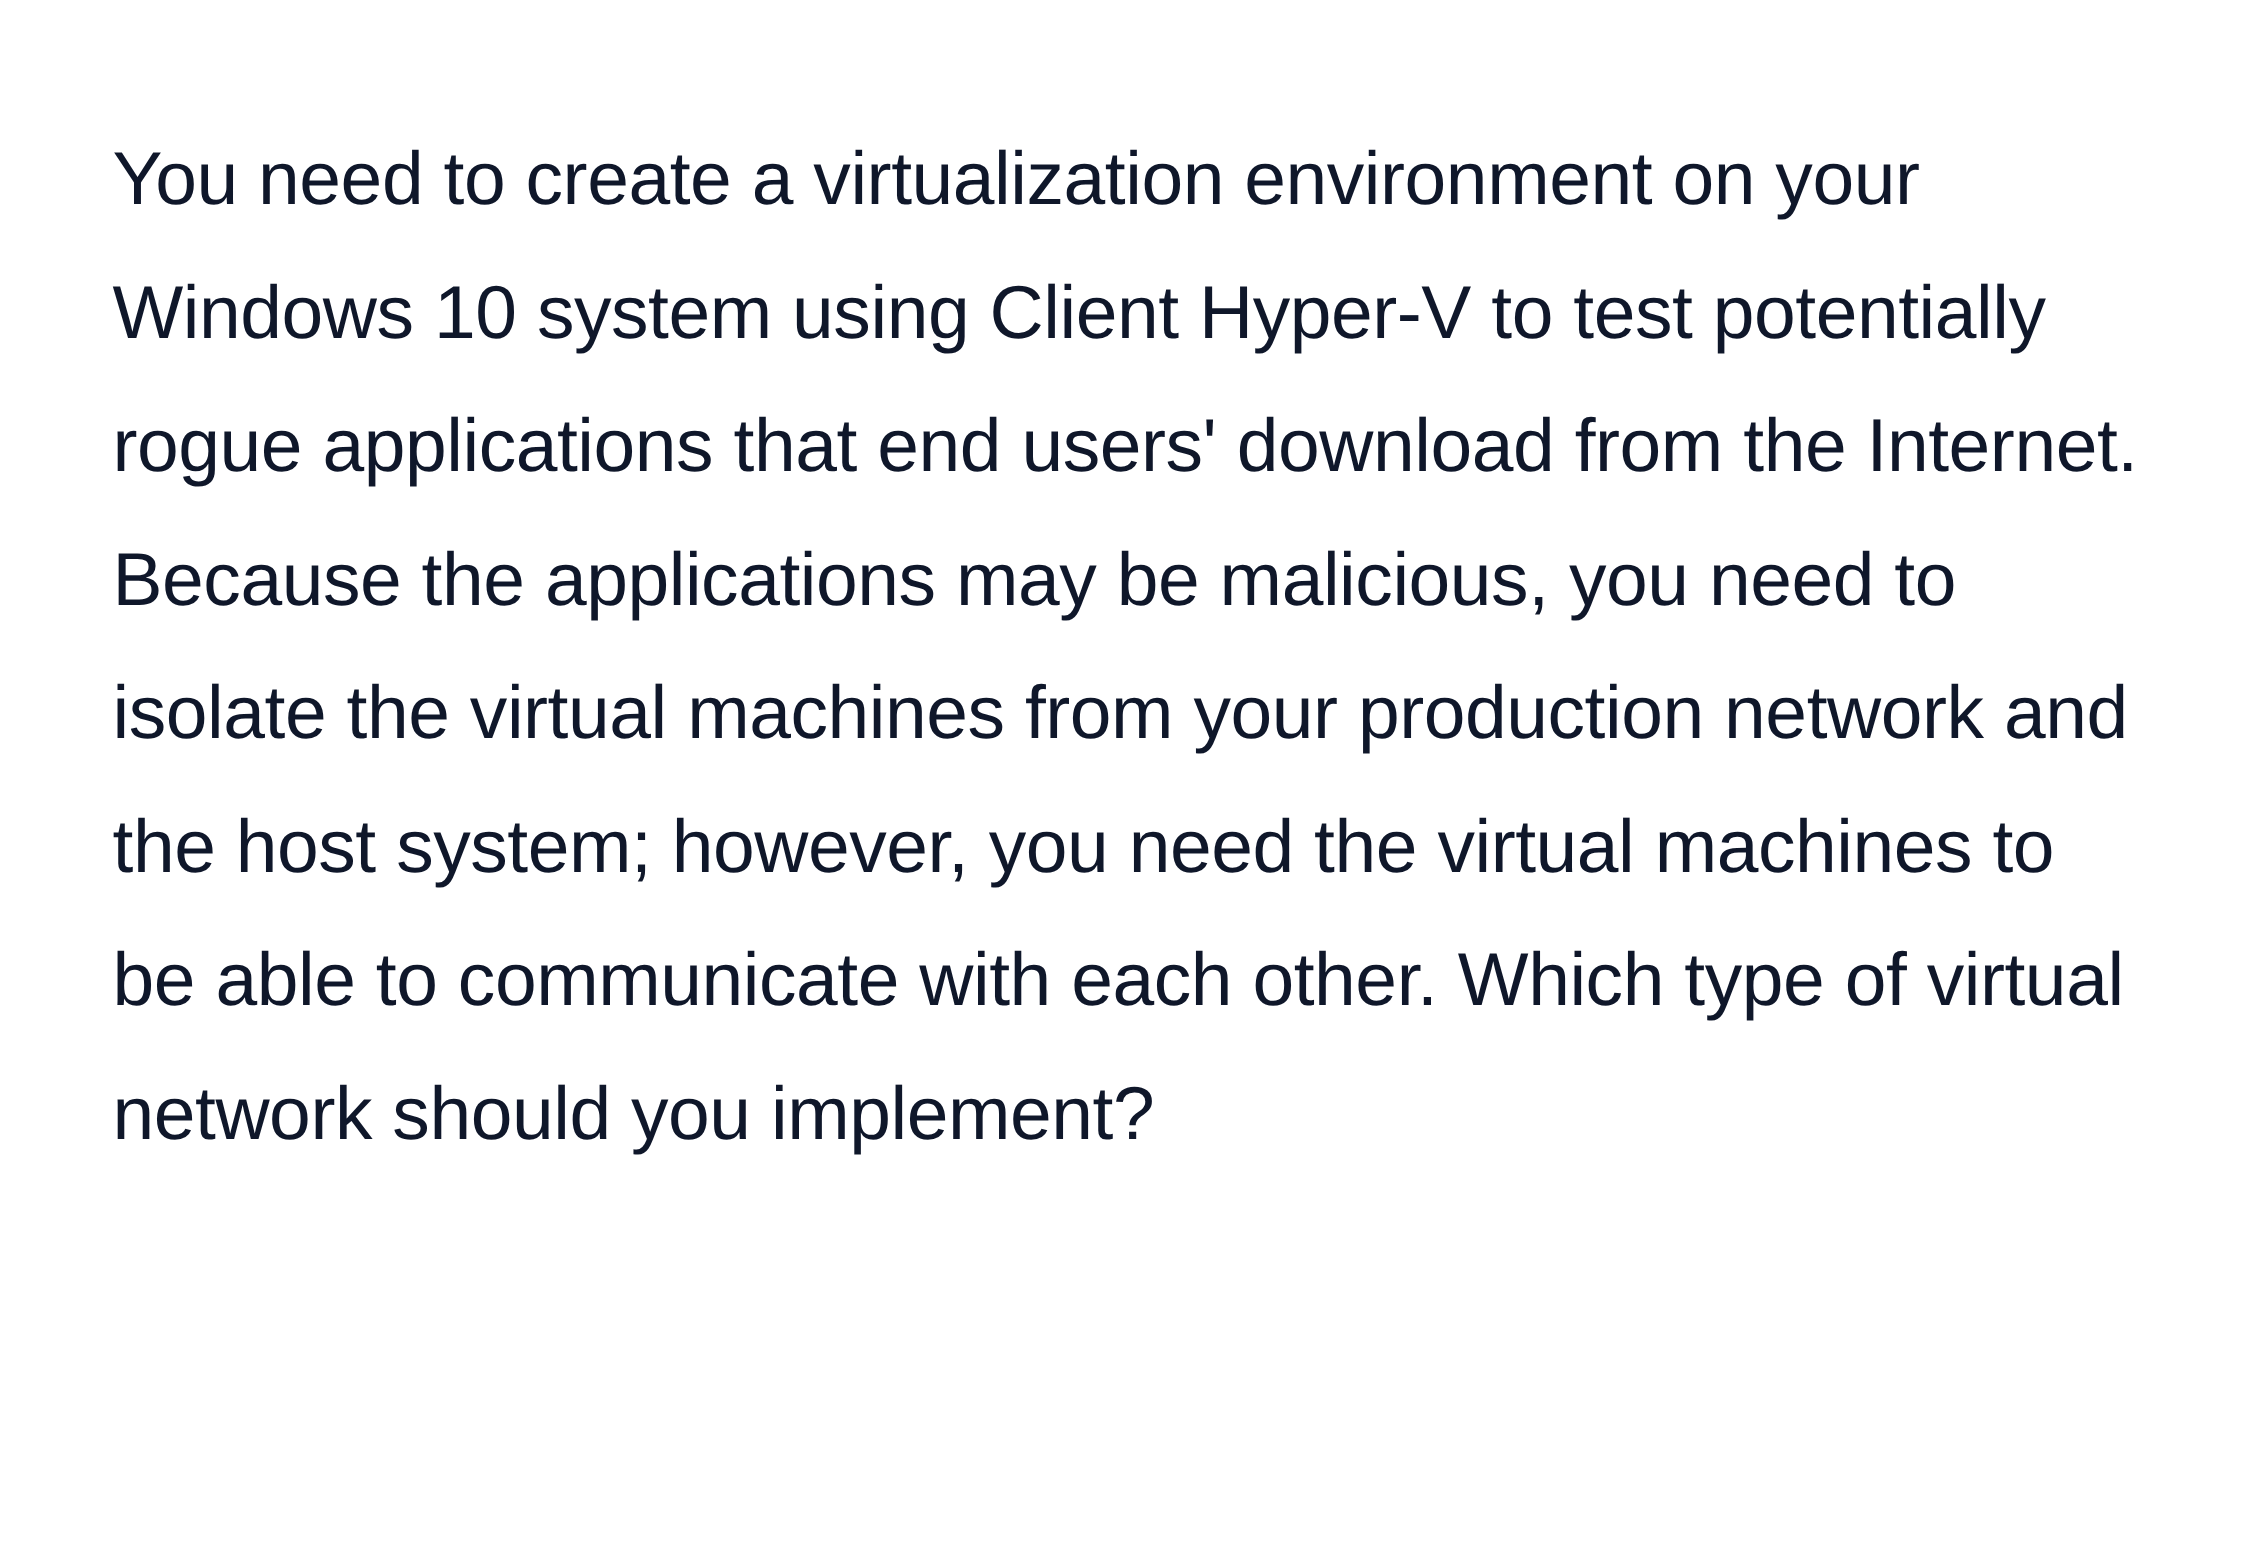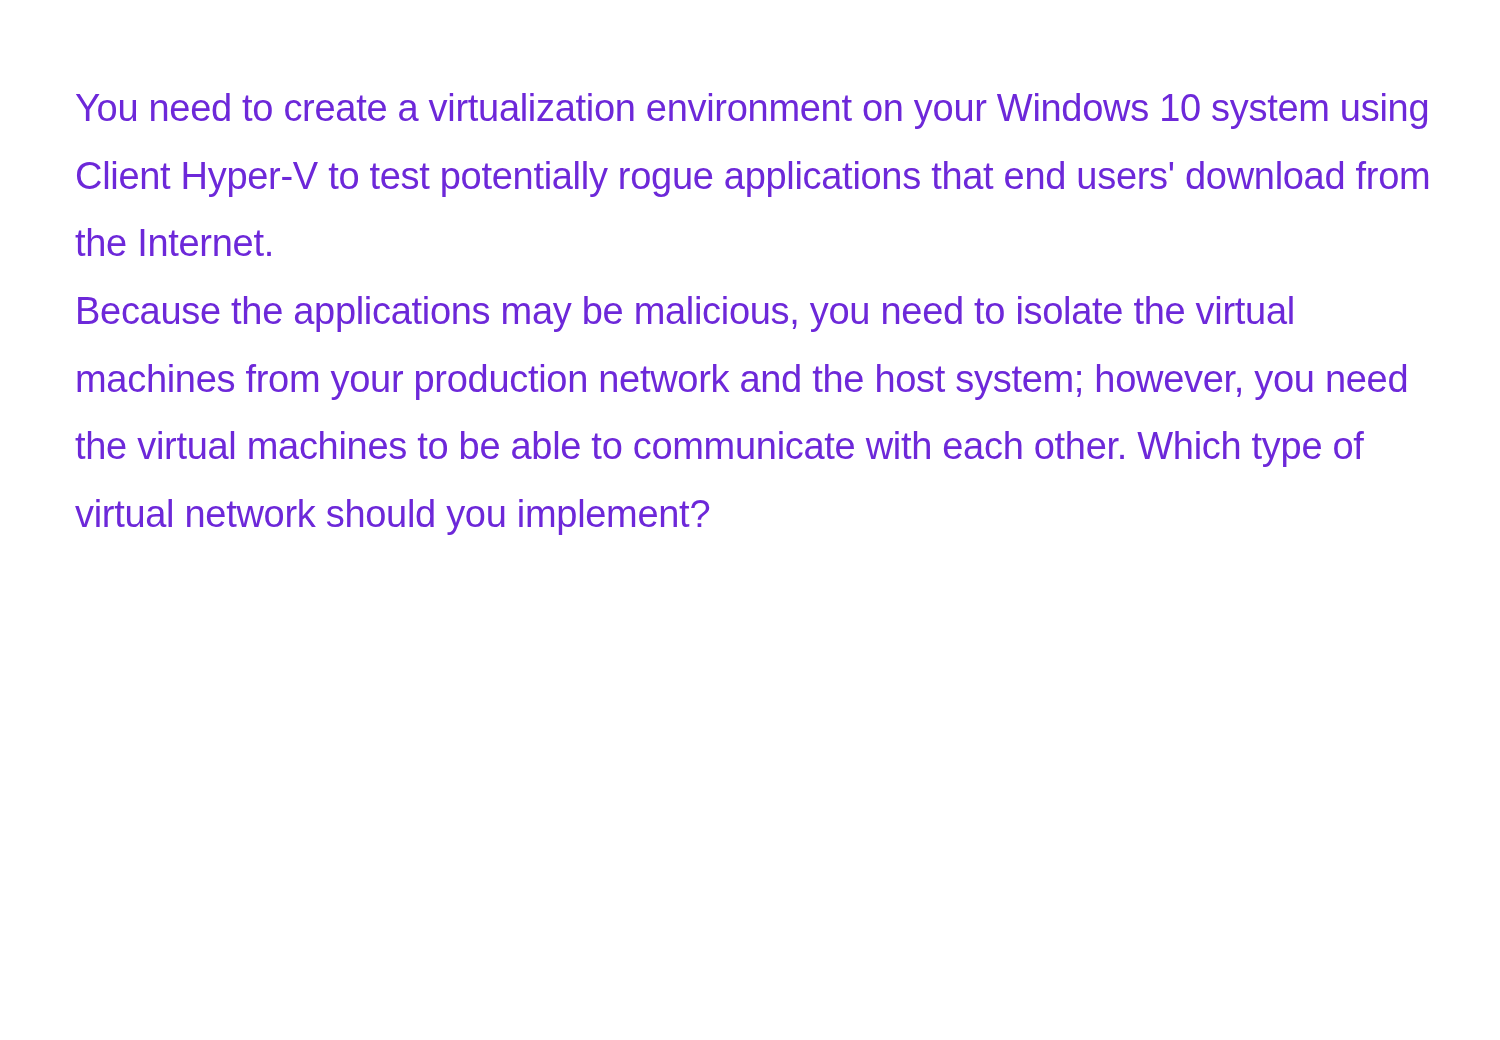--- a/index.html
+++ b/index.html
@@ -8,23 +8,23 @@
       box-sizing: border-box;
     }
     body {
       width: 1500px;
       height: 1040px;
       background-color: #ffffff;
       font-family: -apple-system, BlinkMacSystemFont, "Segoe UI", Helvetica, Arial, sans-serif;
       padding: 75px 65px 75px 75px;
     }
     .content {
-      font-size: 38px;
+      font-size: 50px;
       line-height: 1.78;
-      color: #6d28d9;
+      color: #0f172a;
       letter-spacing: -0.3px;
     }
     .paragraph {
       display: block;
     }
   </style>
 </head>
 <body>
 
 <div class="content">

